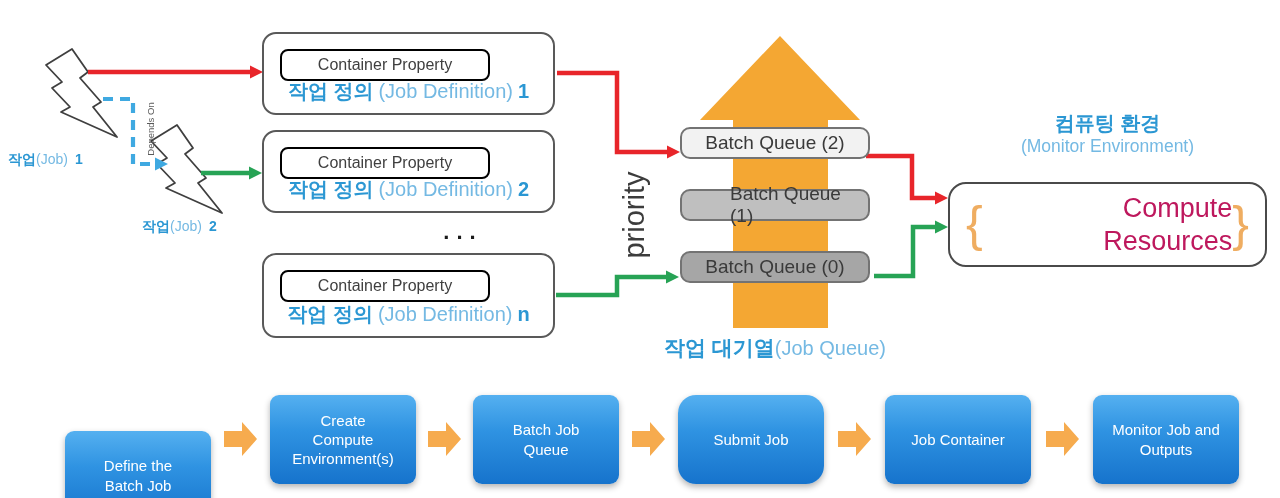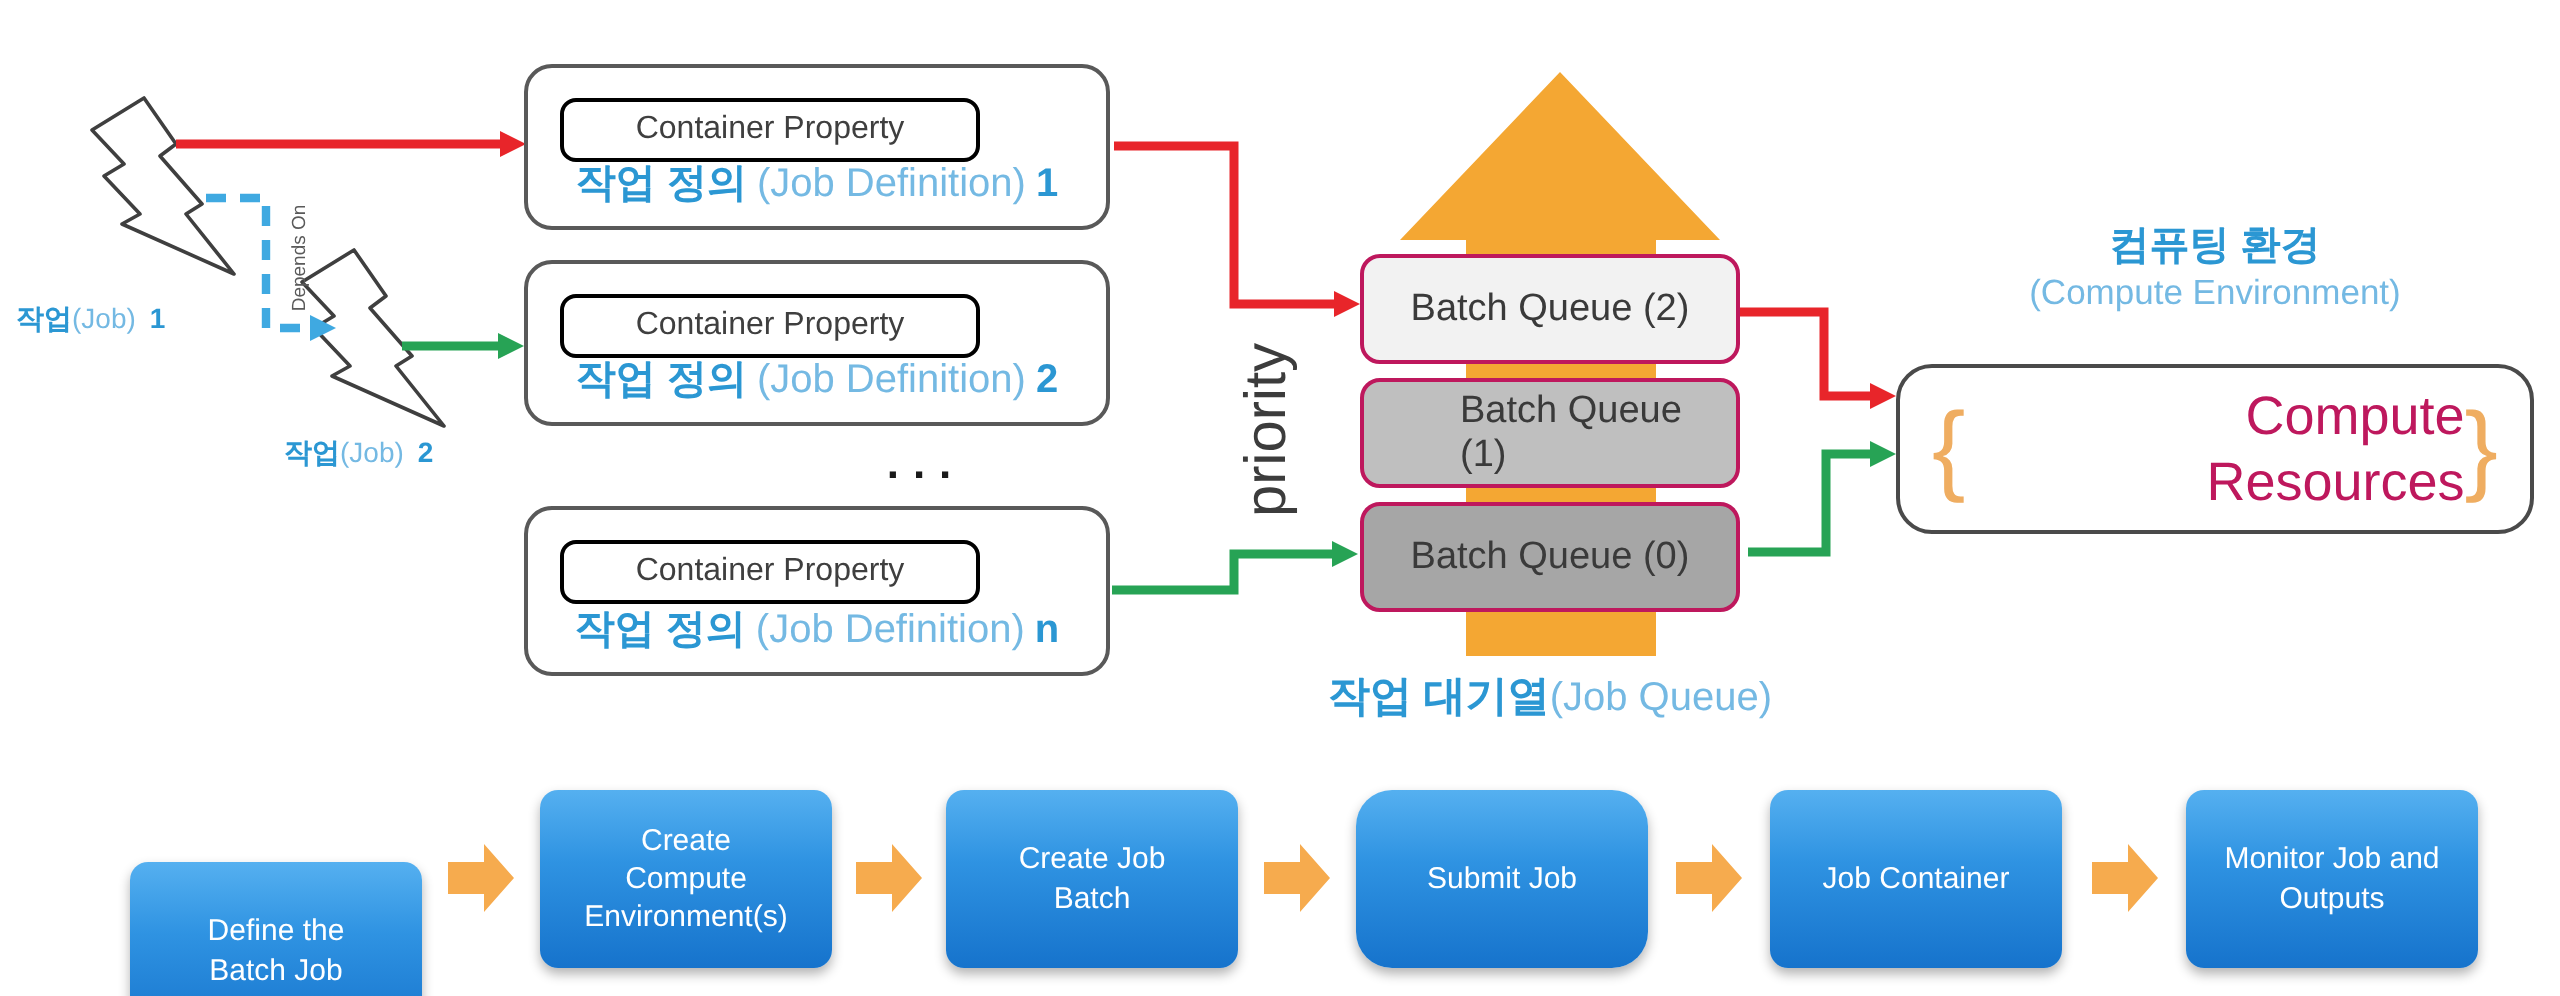--- a/index.html
+++ b/index.html
@@ -44,21 +44,21 @@
     left:428px; top:219px; width:70px; text-align:center;
     font-size:22px; font-weight:bold; color:#1a1a1a; letter-spacing:7px;
   }
 
   
   .priority-label {
     left:634px; top:215px; font-size:29px; color:#3c3c3c; white-space:nowrap;
     transform:translate(-50%,-50%) rotate(-90deg);
   }
   .queue-box {
-    left:680px; width:190px; height:55px; border:2px solid #be185d;
+    left:680px; width:190px; height:32px; border:2px solid #737373;
     border-radius:10px; display:flex; align-items:center; justify-content:center;
     font-size:19px; color:#3a3a3a;
   }
   .q2 { top:127px; background:#f2f2f2; }
   .q1 { top:189px; background:#bfbfbf;padding-left:48px; }
   .q0 { top:251px; background:#a6a6a6; }
   .queue-caption {
     left:640px; top:334px; width:270px; text-align:center; white-space:nowrap;
     font-size:21px;
   }
@@ -179,39 +179,39 @@
   <div class="abs priority-label">priority</div>
   <div class="abs queue-box q2">Batch Queue (2)</div>
   <div class="abs queue-box q1">Batch Queue (1)</div>
   <div class="abs queue-box q0">Batch Queue (0)</div>
   <div class="abs queue-caption">
     <span class="b-blue">작업 대기열</span><span class="l-blue">(Job Queue)</span>
   </div>
 
   <div class="abs ce-title">
     <div class="t1">컴퓨팅 환경</div>
-    <div class="t2">(Compute Environment)</div>
+    <div class="t2">(Monitor Environment)</div>
   </div>
   <div class="abs ce-box">
     <span class="brace">{</span>
     <div class="ce-label">
       <div>Compute</div>
       <div>Resources</div>
     </div>
     <span class="brace">}</span>
   </div>
 
   <div class="abs wf-box wf1">
       <span class="w80">Define the Batch Job</span>
     </div>
   <div class="abs wf-box wf2">
       <span class="w104">Create Compute Environment(s)</span>
     </div>
   <div class="abs wf-box wf3">
-      <span class="w80">Create Job Batch</span>
+      <span class="w80">Batch Job Queue</span>
     </div>
   <div class="abs wf-box wf4">
       <span>Submit Job</span>
     </div>
   <div class="abs wf-box wf5">
       <span>Job Container</span>
     </div>
   <div class="abs wf-box wf6">
       <span>Monitor Job and Outputs</span>
     </div>

